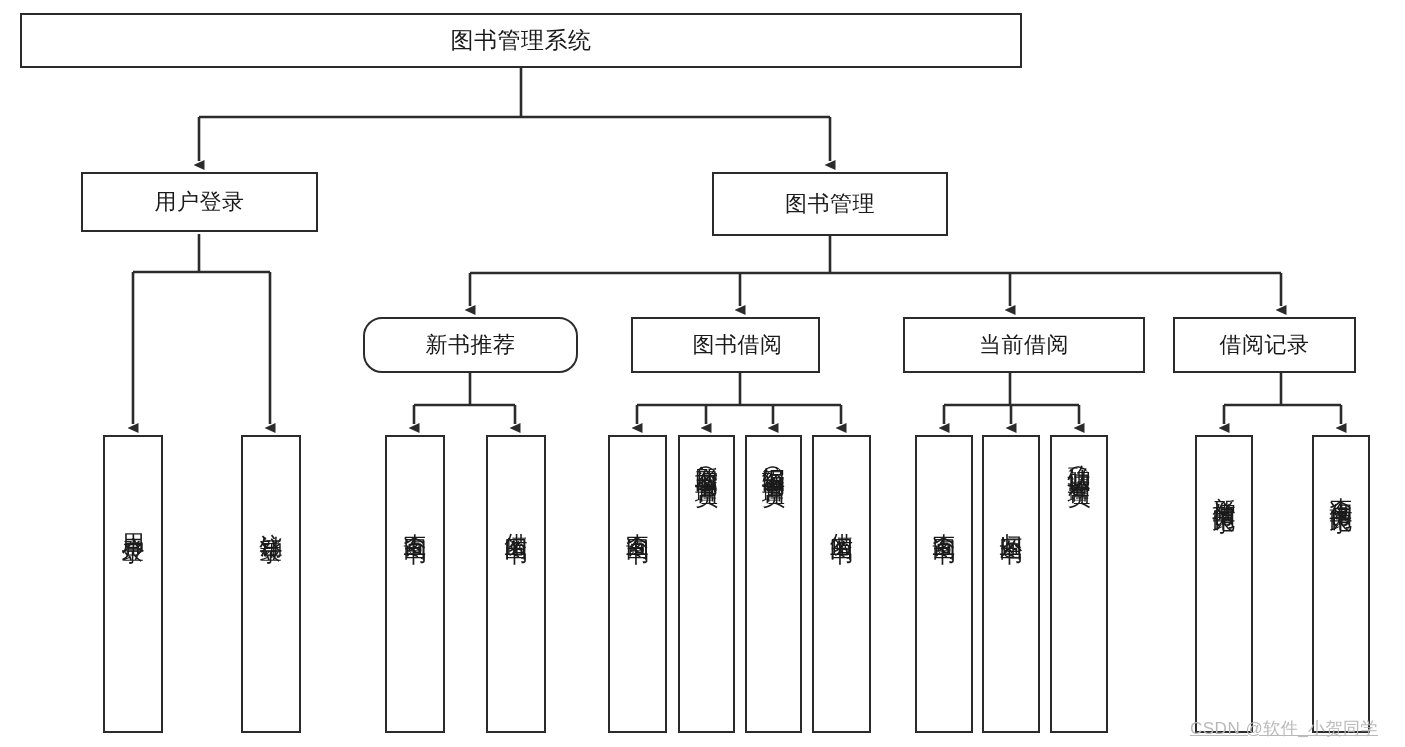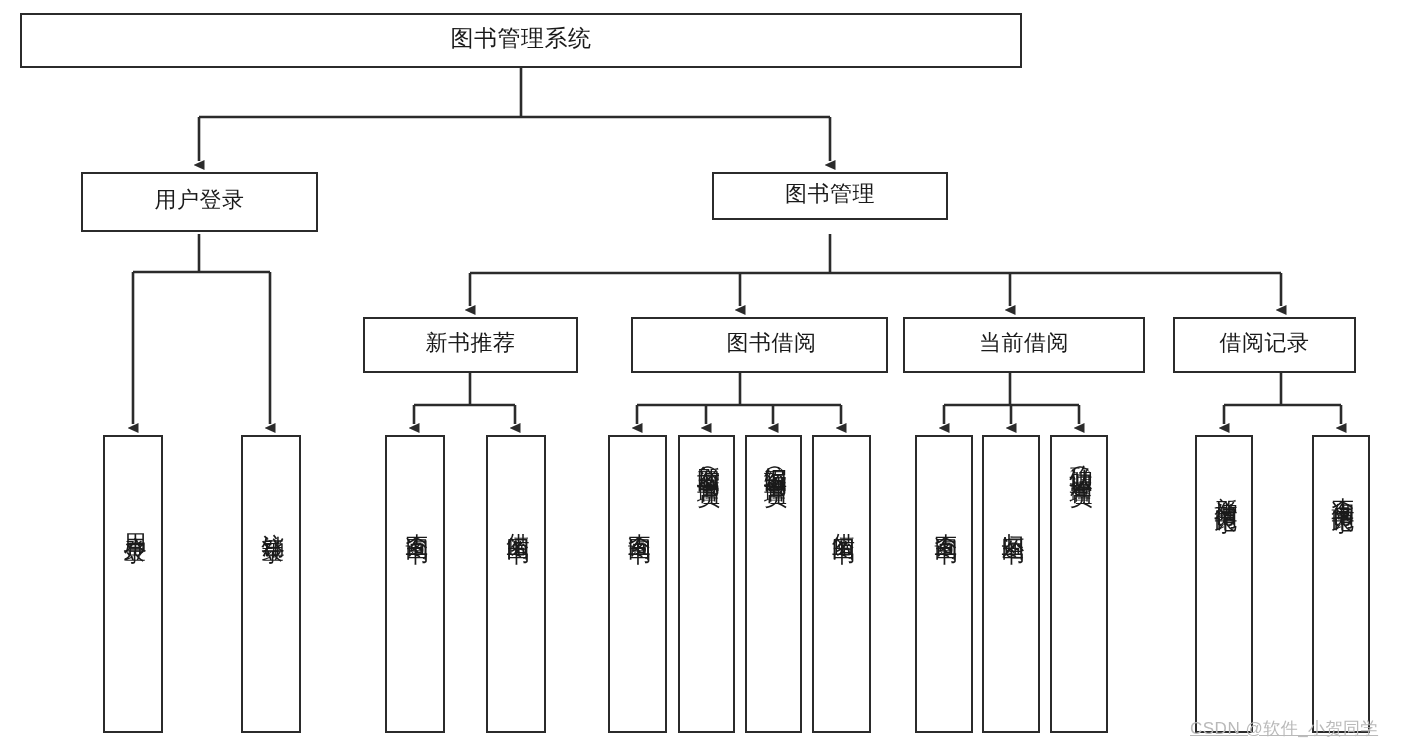--- a/index.html
+++ b/index.html
@@ -28,21 +28,20 @@
   }
   .node {
     position: absolute;
     box-sizing: border-box;
     border: 2.5px solid #2b2b2b;
     background: #ffffff;
     display: flex;
     align-items: center;
     justify-content: center;
     color: #1a1a1a;
-    font-family: Liberation Mono, monospace;
   }
   .node .label {
     display: block;
     text-align: center;
     line-height: 1.28;
     letter-spacing: 0.5px;
   }
   
   .node.horiz .label {
     writing-mode: horizontal-tb;
@@ -133,29 +132,29 @@
   </svg>
 
   <div class="node horiz root" style="left:20px; top:13px; width:1002px; height:55px;">
     <span class="label">图书管理系统</span>
   </div>
 
   <div class="node horiz" style="left:81px; top:172px; width:237px; height:60px;">
     <span class="label">用户登录</span>
   </div>
 
-  <div class="node horiz" style="left:712px; top:172px; width:236px; height:48px;">
+  <div class="node horiz" style="left:712px; top:172px; width:236px; height:64px;">
     <span class="label">图书管理</span>
   </div>
 
-  <div class="node horiz" style="left:363px; top:317px; width:215px; height:56px;">
+  <div class="node horiz" style="left:363px; top:317px; width:215px; height:56px;border-radius:19px;">
     <span class="label">新书推荐</span>
   </div>
 
-  <div class="node horiz" style="left:631px; top:317px; width:257px; height:56px;padding-left:24px;">
+  <div class="node horiz" style="left:631px; top:317px; width:189px; height:56px;padding-left:24px;">
     <span class="label">图书借阅</span>
   </div>
 
   <div class="node horiz" style="left:903px; top:317px; width:242px; height:56px;">
     <span class="label">当前借阅</span>
   </div>
 
   <div class="node horiz" style="left:1173px; top:317px; width:183px; height:56px;">
     <span class="label">借阅记录</span>
   </div>

